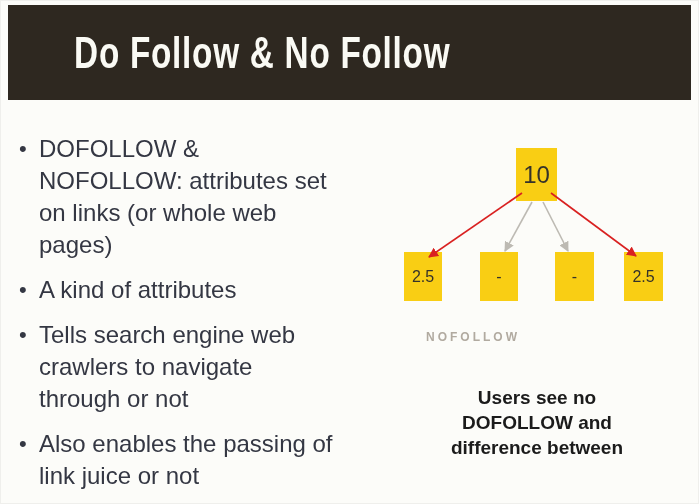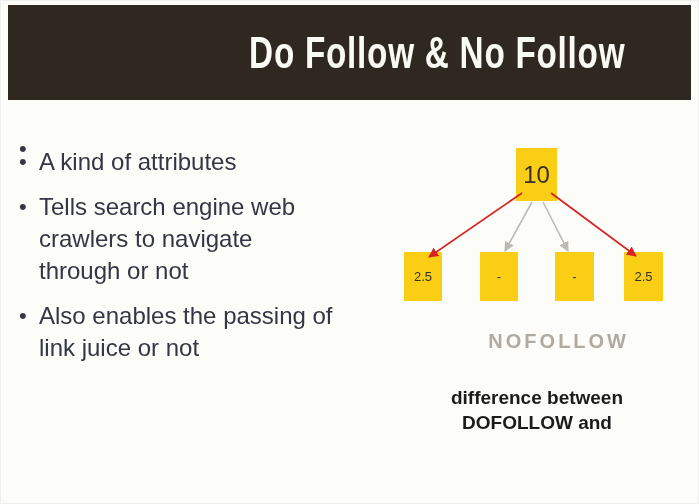--- a/index.html
+++ b/index.html
@@ -8,21 +8,21 @@
     width:699px;height:504px;
     background:var(--slide-bg,#FCFCF9);
     overflow:hidden;
     font-family:"Liberation Sans", sans-serif;
     box-shadow:0 0 0 1px #efefec inset;
   }
   
   .header-bar{
     position:absolute;left:8px;top:5px;width:683px;height:95px;
     background:var(--header-bg,#2E2820);
-    display:flex;align-items:center;justify-content:flex-end;
+    display:flex;align-items:center;justify-content:flex-start;
   }
   .header-title{
     color:var(--header-text,#FAFAF4);
     font-size:45px;font-weight:bold;
     letter-spacing:1px;
     transform:scaleX(0.74);
     white-space:nowrap;
   }
   
   .bullet-list{
@@ -39,62 +39,63 @@
   .bullet-list li .dot{
     position:absolute;left:1px;top:0;
     font-size:22px;
   }
   
   .node-box{
     position:absolute;
     background:var(--box-yellow,#F9CE14);
     color:var(--box-text,#35322A);
     display:flex;align-items:center;justify-content:center;
-    font-size:13px;
+    font-size:16px;
     z-index:1;
   }
   .node-root{left:516px;top:148px;width:41px;height:53px;font-size:24px;}
   .node-c0{left:404px;top:252px;width:38px;height:49px;}
   .node-c1{left:480px;top:252px;width:38px;height:49px;}
   .node-c2{left:555px;top:252px;width:39px;height:49px;}
   .node-c3{left:624px;top:252px;width:39px;height:49px;}
   .arrow-layer{
     position:absolute;left:0;top:0;width:699px;height:504px;
     z-index:2;pointer-events:none;
   }
   .arrow-red{stroke:var(--arrow-red,#D92121);stroke-width:1.7;}
   .arrow-gray{stroke:var(--arrow-gray,#BDBAB3);stroke-width:1.6;}
   .mk-red{fill:var(--arrow-red,#D92121);}
   .mk-gray{fill:var(--arrow-gray,#BDBAB3);}
   
   .nofollow-label{
-    position:absolute;left:409px;top:330px;width:220px;
-    text-align:right;
+    position:absolute;left:426px;top:330px;width:220px;
+    text-align:left;
     color:var(--label-gray,#B1AAA0);
-    font-size:20px;font-weight:bold;letter-spacing:3px;
+    font-size:12px;font-weight:bold;letter-spacing:3px;
   }
   .caption{
     position:absolute;left:427px;top:385px;width:220px;
     text-align:center;
     color:var(--caption-text,#1B1B1B);
     font-size:19px;font-weight:bold;line-height:25px;
   }
 </style>
 </head>
 <body>
 
 <div class="slide">
 
   <div class="header-bar">
     <div class="header-title">Do Follow &amp; No Follow</div>
   </div>
 
   <ul class="bullet-list">
     <li>
       <span class="dot">•</span>
+      <span>DOFOLLOW &amp; NOFOLLOW: attributes set on links (or whole web pages)</span>
     </li>
     <li>
       <span class="dot">•</span>
       <span>A kind of attributes</span>
     </li>
     <li>
       <span class="dot">•</span>
       <span>Tells search engine web crawlers to navigate through or not</span>
     </li>
     <li>
@@ -120,17 +121,18 @@
     </defs>
     <line class="arrow-red" x1="522" y1="193" x2="429" y2="257" marker-end="url(#headRed)"></line>
     <line class="arrow-gray" x1="532" y1="202" x2="505" y2="251" marker-end="url(#headGray)"></line>
     <line class="arrow-gray" x1="543" y1="202" x2="568" y2="251" marker-end="url(#headGray)"></line>
     <line class="arrow-red" x1="551" y1="193" x2="636" y2="256" marker-end="url(#headRed)"></line>
   </svg>
 
   <div class="nofollow-label">NOFOLLOW</div>
 
   <div class="caption">
+    <div>Users see no</div>
+    <div>DOFOLLOW and</div>
     <div>difference between</div>
-    <div>DOFOLLOW and</div>
   </div>
 
 </div>
 
 </body></html>

